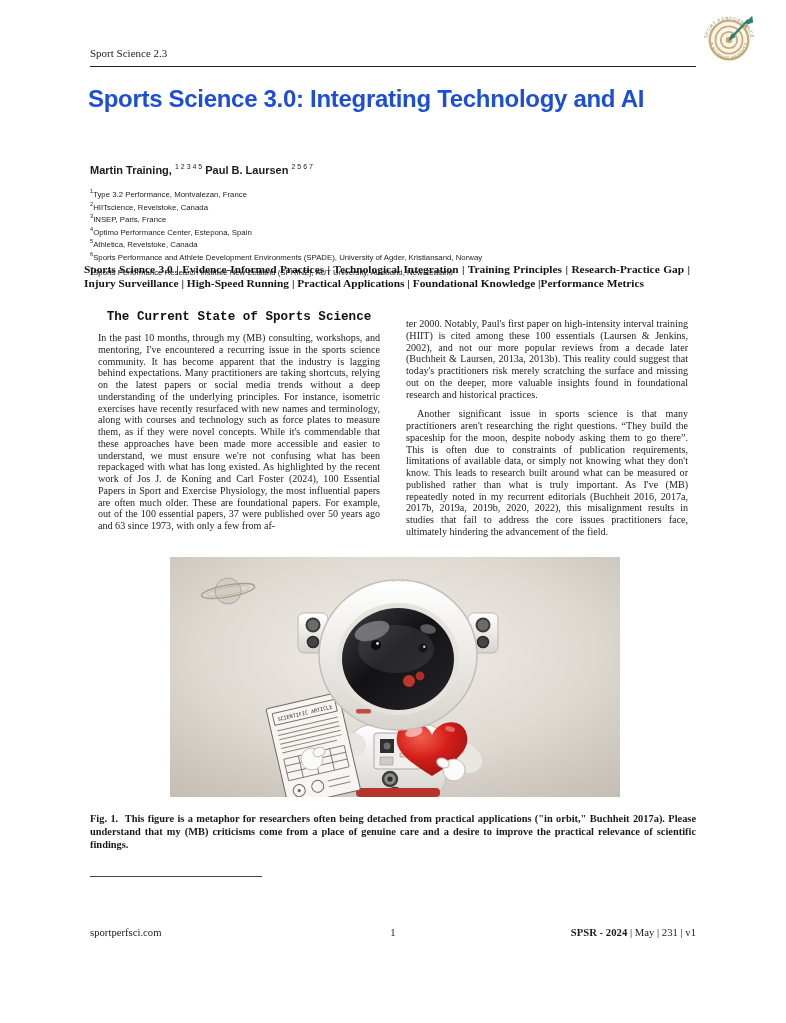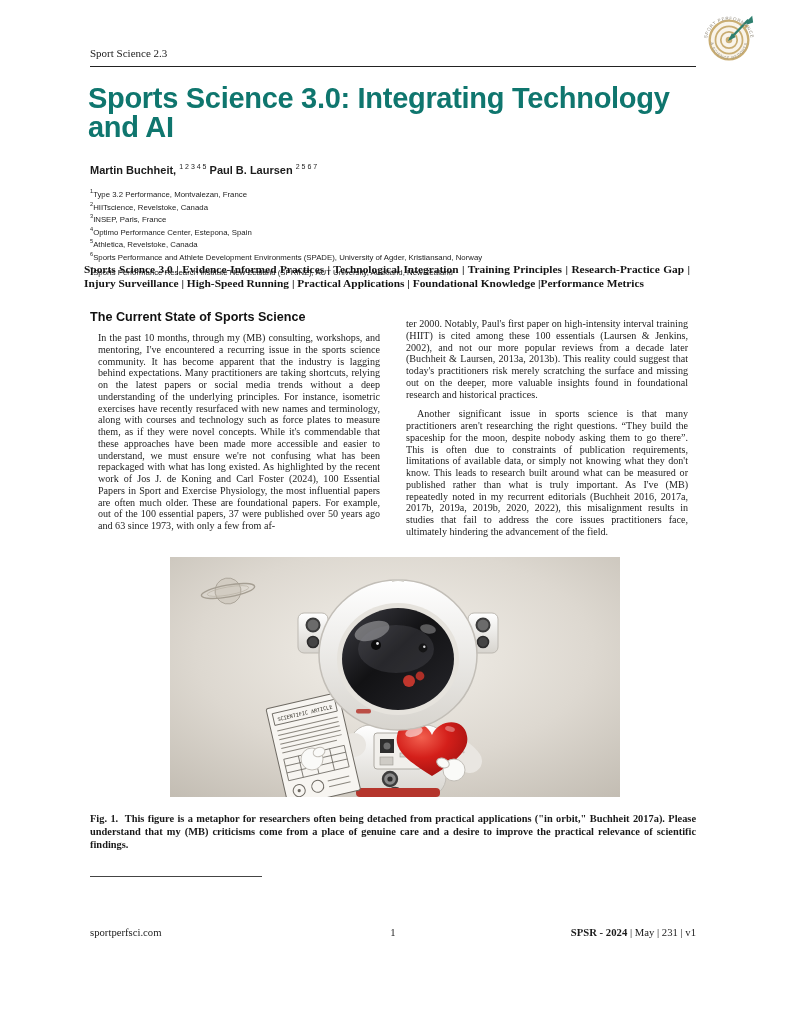--- a/index.html
+++ b/index.html
@@ -5,39 +5,39 @@
   html,body{margin:0;padding:0;background:#ffffff;}
   .page{position:relative;width:786px;height:1023px;background:#ffffff;
         font-family:"Liberation Serif",serif;color:#1b1b1b;overflow:hidden;}
 
   .runhead{position:absolute;left:90px;top:47px;font-size:11px;}
   .headrule{position:absolute;left:90px;top:66px;width:606px;border-top:1.3px solid #222;}
   .logo{position:absolute;left:700px;top:11px;width:58px;height:58px;}
 
   .title{position:absolute;left:88px;top:84px;width:625px;
          font-family:"Liberation Sans",sans-serif;font-weight:bold;
-         font-size:29px;line-height:29px;letter-spacing:-0.3px;color:#0f766e;}
+         font-size:24px;line-height:29px;letter-spacing:-0.3px;color:#1d4ed8;}
 
   .authors{position:absolute;left:90px;top:163px;width:606px;
            font-family:"Liberation Sans",sans-serif;font-weight:bold;font-size:11px;}
   .authors sup{font-size:7px;font-weight:normal;}
 
   .affils{position:absolute;left:90px;top:187px;width:606px;
           font-family:"Liberation Sans",sans-serif;font-size:7.8px;line-height:9.9px;color:#222;}
   .affil sup{font-size:5.6px;}
   .affil.gap{margin-top:2.5px;}
 
   .keywords{position:absolute;left:84px;top:263px;width:606px;
             font-weight:bold;font-size:11.4px;line-height:13.7px;text-align:justify;color:#151515;}
 
   .col{position:absolute;top:310px;width:298px;}
   .col-left{left:90px;}
   .col-right{left:398px;}
-  .colhead{font-family:Liberation Sans, sans-serif;font-weight:bold;font-size:12.6px;
-           margin:0 0 4px 0;color:#111;}
+  .colhead{font-family:Liberation Mono, monospace;font-weight:bold;font-size:12.6px;
+           margin:0 0 4px 0;color:#111;text-align:center;}
   .col p{margin:8px;font-size:10.1px;line-height:11.75px;text-align:justify;}
   .col p.indent{text-indent:11px;}
 
   .fig{position:absolute;left:170px;top:557px;width:450px;height:240px;}
   .fig svg{display:block;}
 
   .caption{position:absolute;left:90px;top:803px;width:606px;
            font-weight:bold;font-size:10.4px;line-height:12.7px;text-align:justify;color:#1a1a1a;}
 
   .footrule{position:absolute;left:90px;top:876px;width:172px;border-top:1px solid #444;}
@@ -79,21 +79,21 @@
         <textPath href="#arcBot" startOffset="50%" text-anchor="middle">&amp; SCIENCE REPORTS</textPath>
       </text>
     </svg>
   </div>
 
   <div class="title">
     <div>Sports Science 3.0: Integrating Technology and AI</div>
   </div>
 
   <div class="authors">
-    <span><span>Martin Buchheit,</span>&nbsp;<sup>1 2 3 4 5</sup></span>
+    <span><span>Martin Training,</span>&nbsp;<sup>1 2 3 4 5</sup></span>
     <span><span>Paul B. Laursen</span>&nbsp;<sup>2 5 6 7</sup></span>
   </div>
 
   <div class="affils">
     <div class="affil"><sup>1</sup><span>Type 3.2 Performance, Montvalezan, France</span></div>
     <div class="affil"><sup>2</sup><span>HIITscience, Revelstoke, Canada</span></div>
     <div class="affil"><sup>3</sup><span>INSEP, Paris, France</span></div>
     <div class="affil"><sup>4</sup><span>Optimo Performance Center, Estepona, Spain</span></div>
     <div class="affil"><sup>5</sup><span>Athletica, Revelstoke, Canada</span></div>
     <div class="affil"><sup>6</sup><span>Sports Performance and Athlete Development Environments (SPADE), University of Agder, Kristiansand, Norway</span></div>

